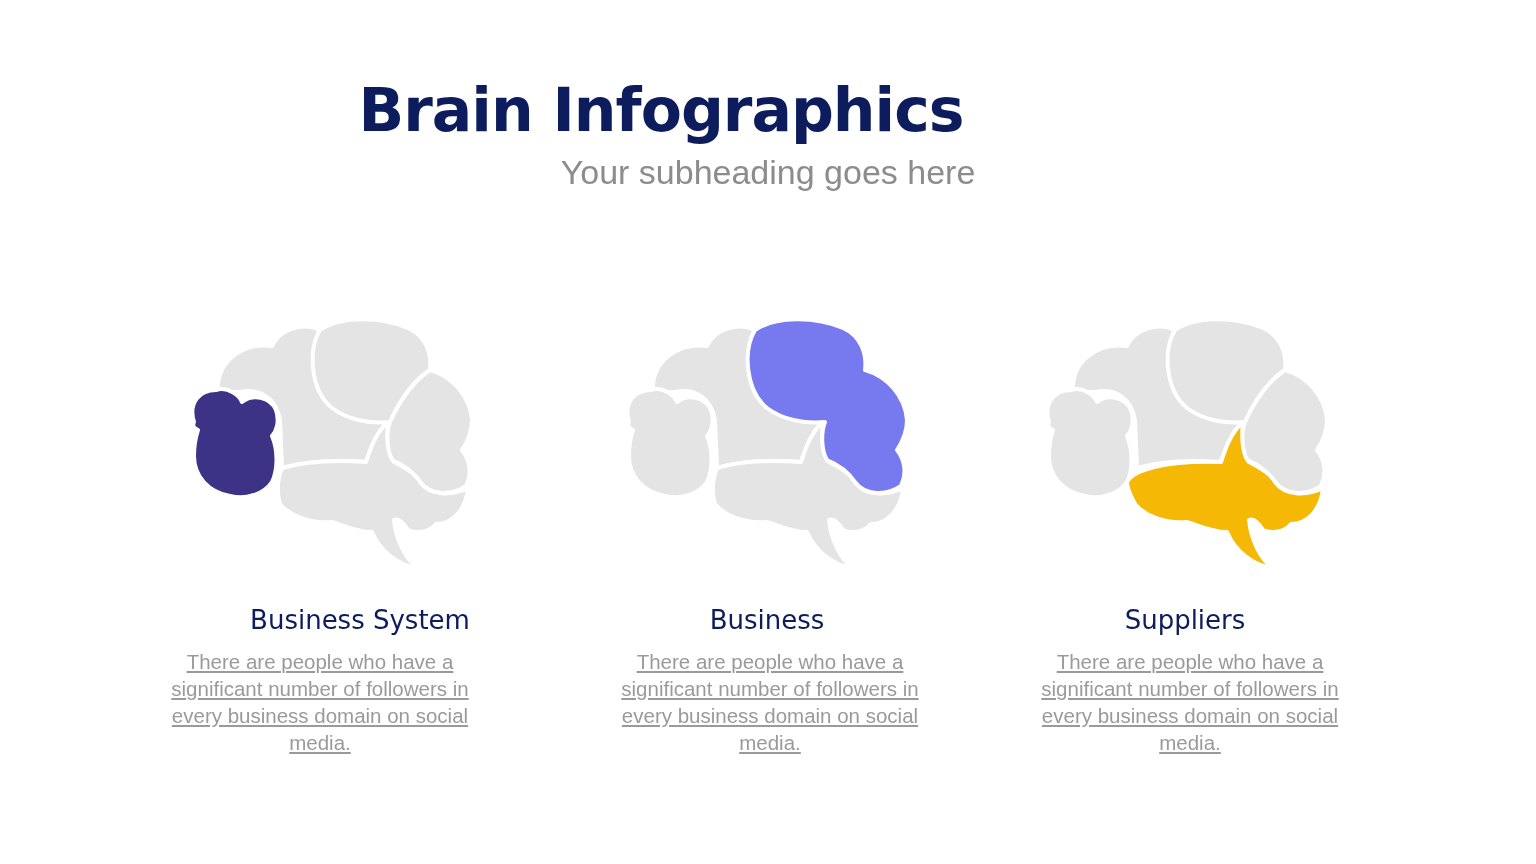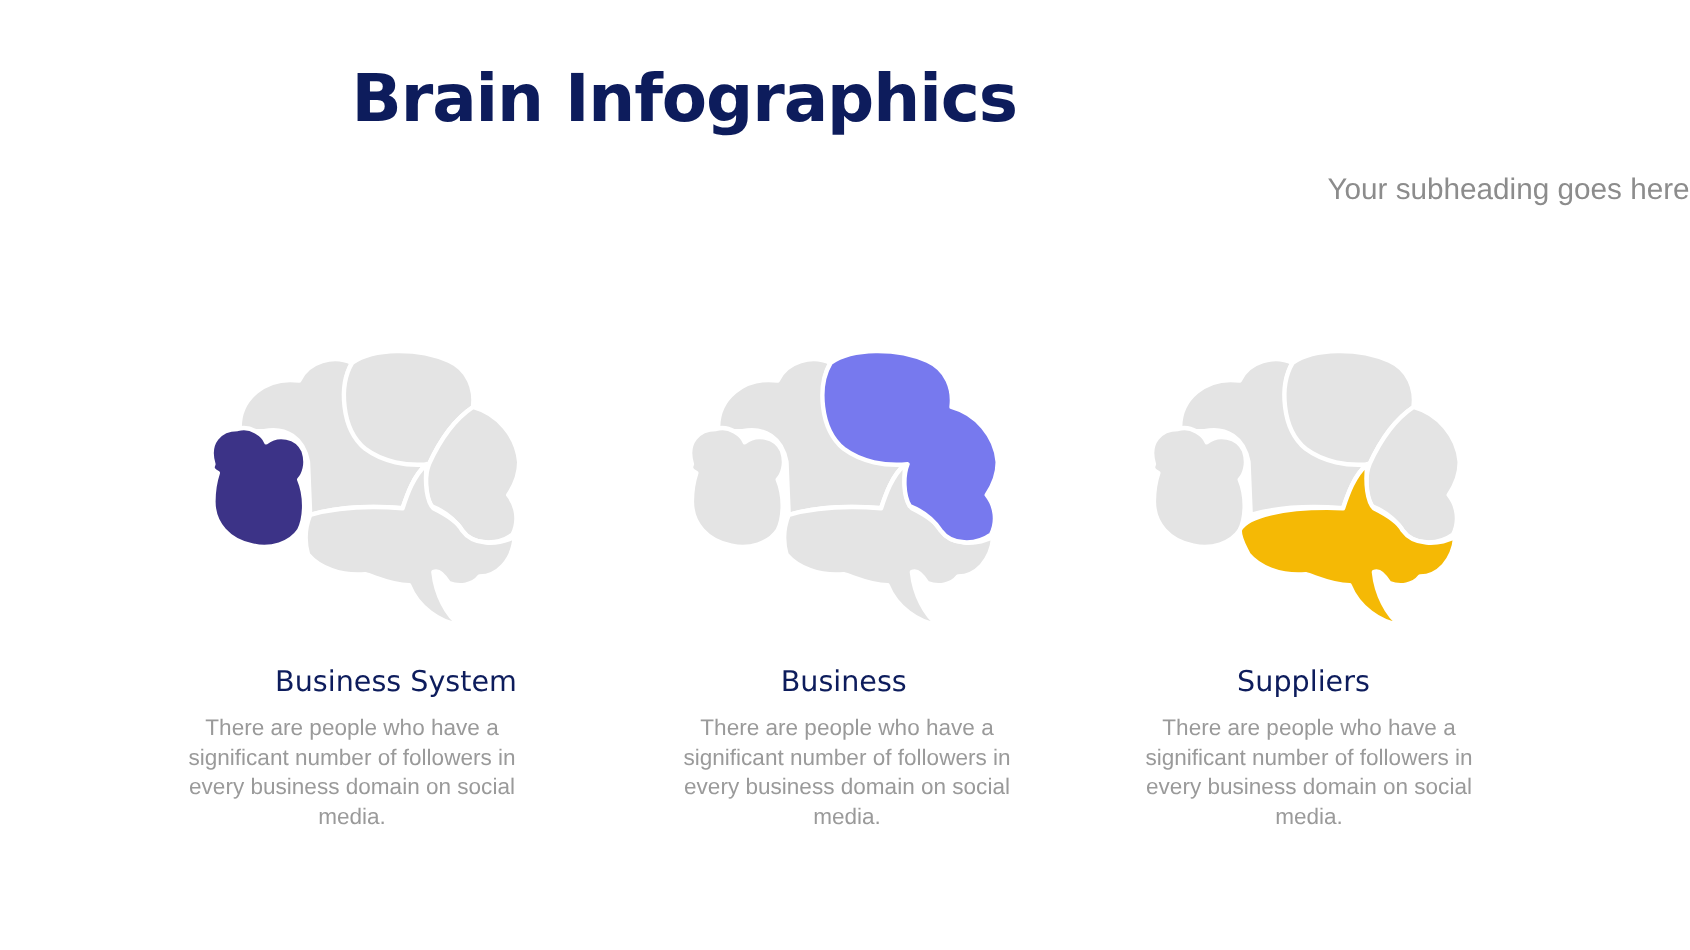--- a/index.html
+++ b/index.html
@@ -1,37 +1,38 @@
 <!DOCTYPE html>
 <html><head>
 <meta charset="utf-8">
 <style>
   html, body { margin: 0; padding: 0; background: #ffffff; }
   body { width: 1536px; height: 864px; position: relative; overflow: hidden; font-family: "DejaVu Sans", sans-serif; }
   .title {
-    position: absolute; left: 0; top: 50px; width: 1244px; text-align: center;
+    position: absolute; left: 0; top: 70px; width: 1244px; text-align: center;
     font-family: "DejaVu Sans", sans-serif; font-weight: 700; font-size: 60px;
-    letter-spacing: -1px; color: #0d1c5c; line-height: 80px;
+    letter-spacing: -1px; color: #0d1c5c; line-height: 80px; padding-left: 39px;
   }
   .subtitle {
-    position: absolute; left: 0; top: 152px; width: 1536px; text-align: right;
-    font-family: "Liberation Sans", sans-serif; font-weight: 400; font-size: 27px;
+    position: absolute; left: 0; top: 152px; width: 1536px; text-align: center;
+    font-family: "Liberation Sans", sans-serif; font-weight: 400; font-size: 34px;
     color: #8c8c8c; line-height: 40px;
   }
   .card { position: absolute; top: 310px; width: 420px; }
   .card .brain { position: absolute; left: 0; top: 0; width: 300px; height: 270px; }
   .card .label {
     position: absolute; top: 292px; width: 420px; text-align: center;
     font-family: "DejaVu Sans", sans-serif; font-weight: 400; font-size: 26px;
     color: #0d1c5c; line-height: 36px;
   }
   .card .desc {
     position: absolute; top: 338px; width: 420px; text-align: center;
     font-family: "Liberation Sans", sans-serif; font-size: 20.5px; line-height: 27px;
     color: #9a9a9a;
+    text-decoration: underline;
   }
   .brain path { stroke: #ffffff; stroke-width: 4; stroke-linejoin: round; }
 </style>
 </head>
 <body>
 
 <div class="title">Brain Infographics</div>
 <div class="subtitle">Your subheading goes here</div>
 
 <div class="card" style="left:180px;">

